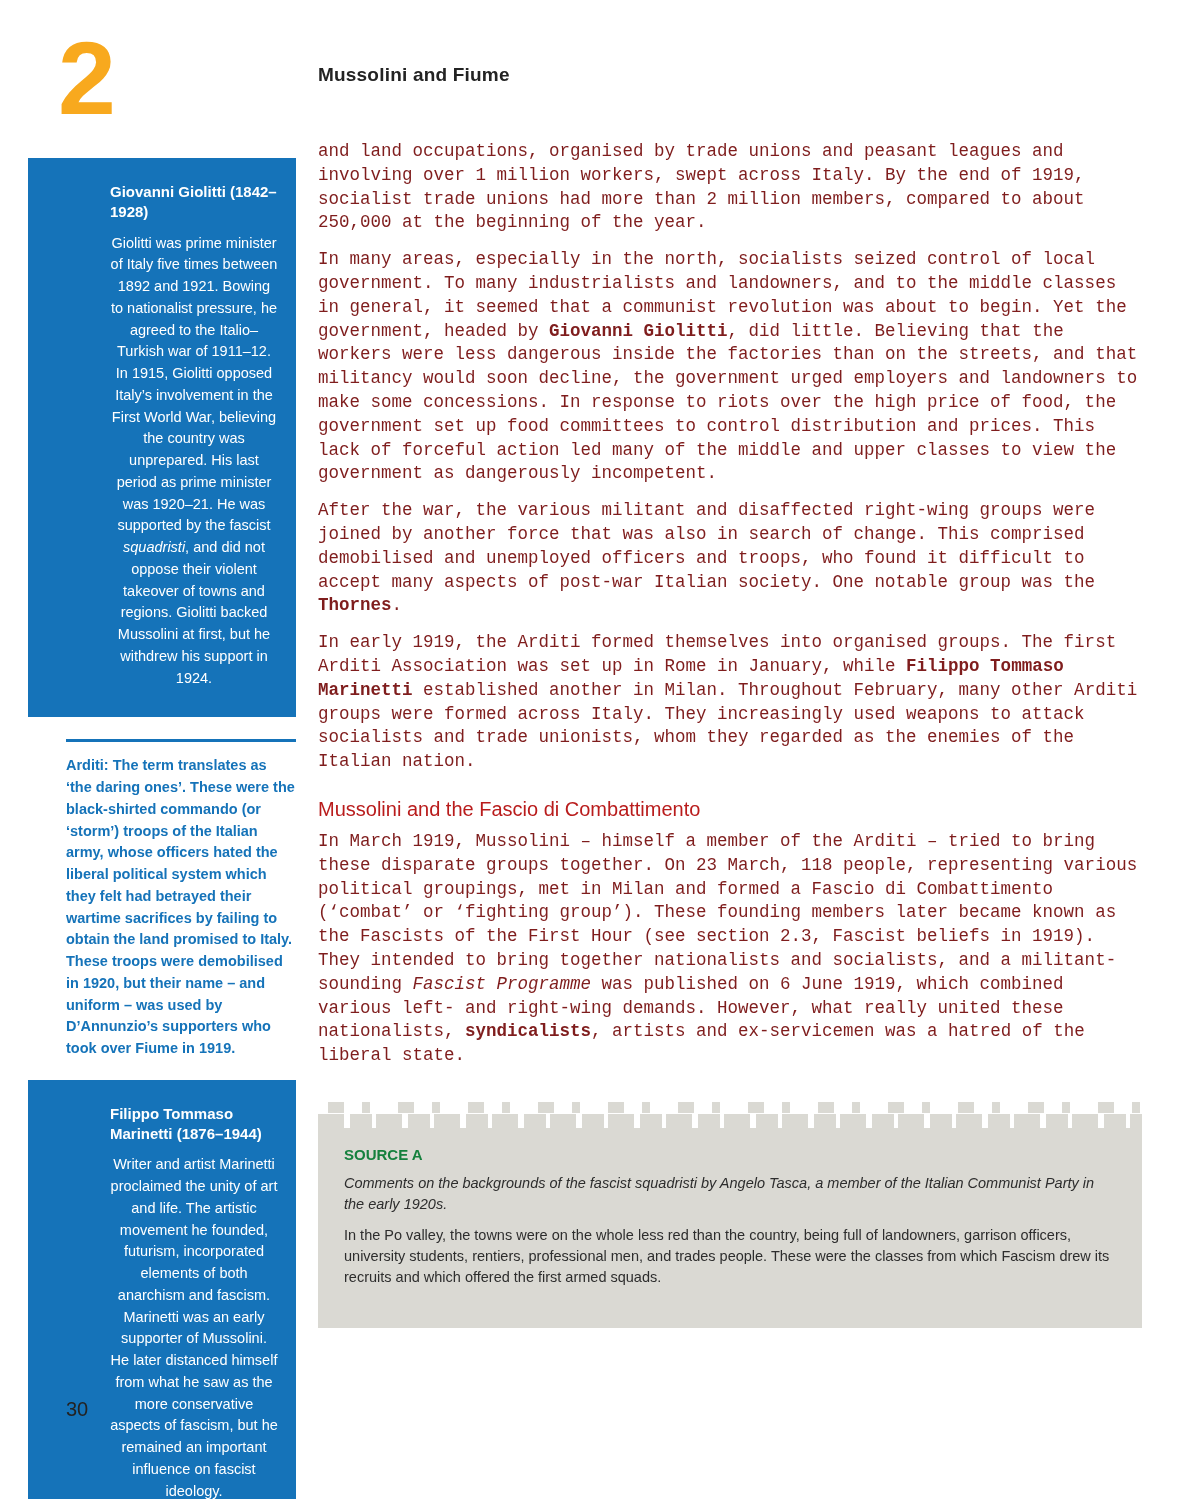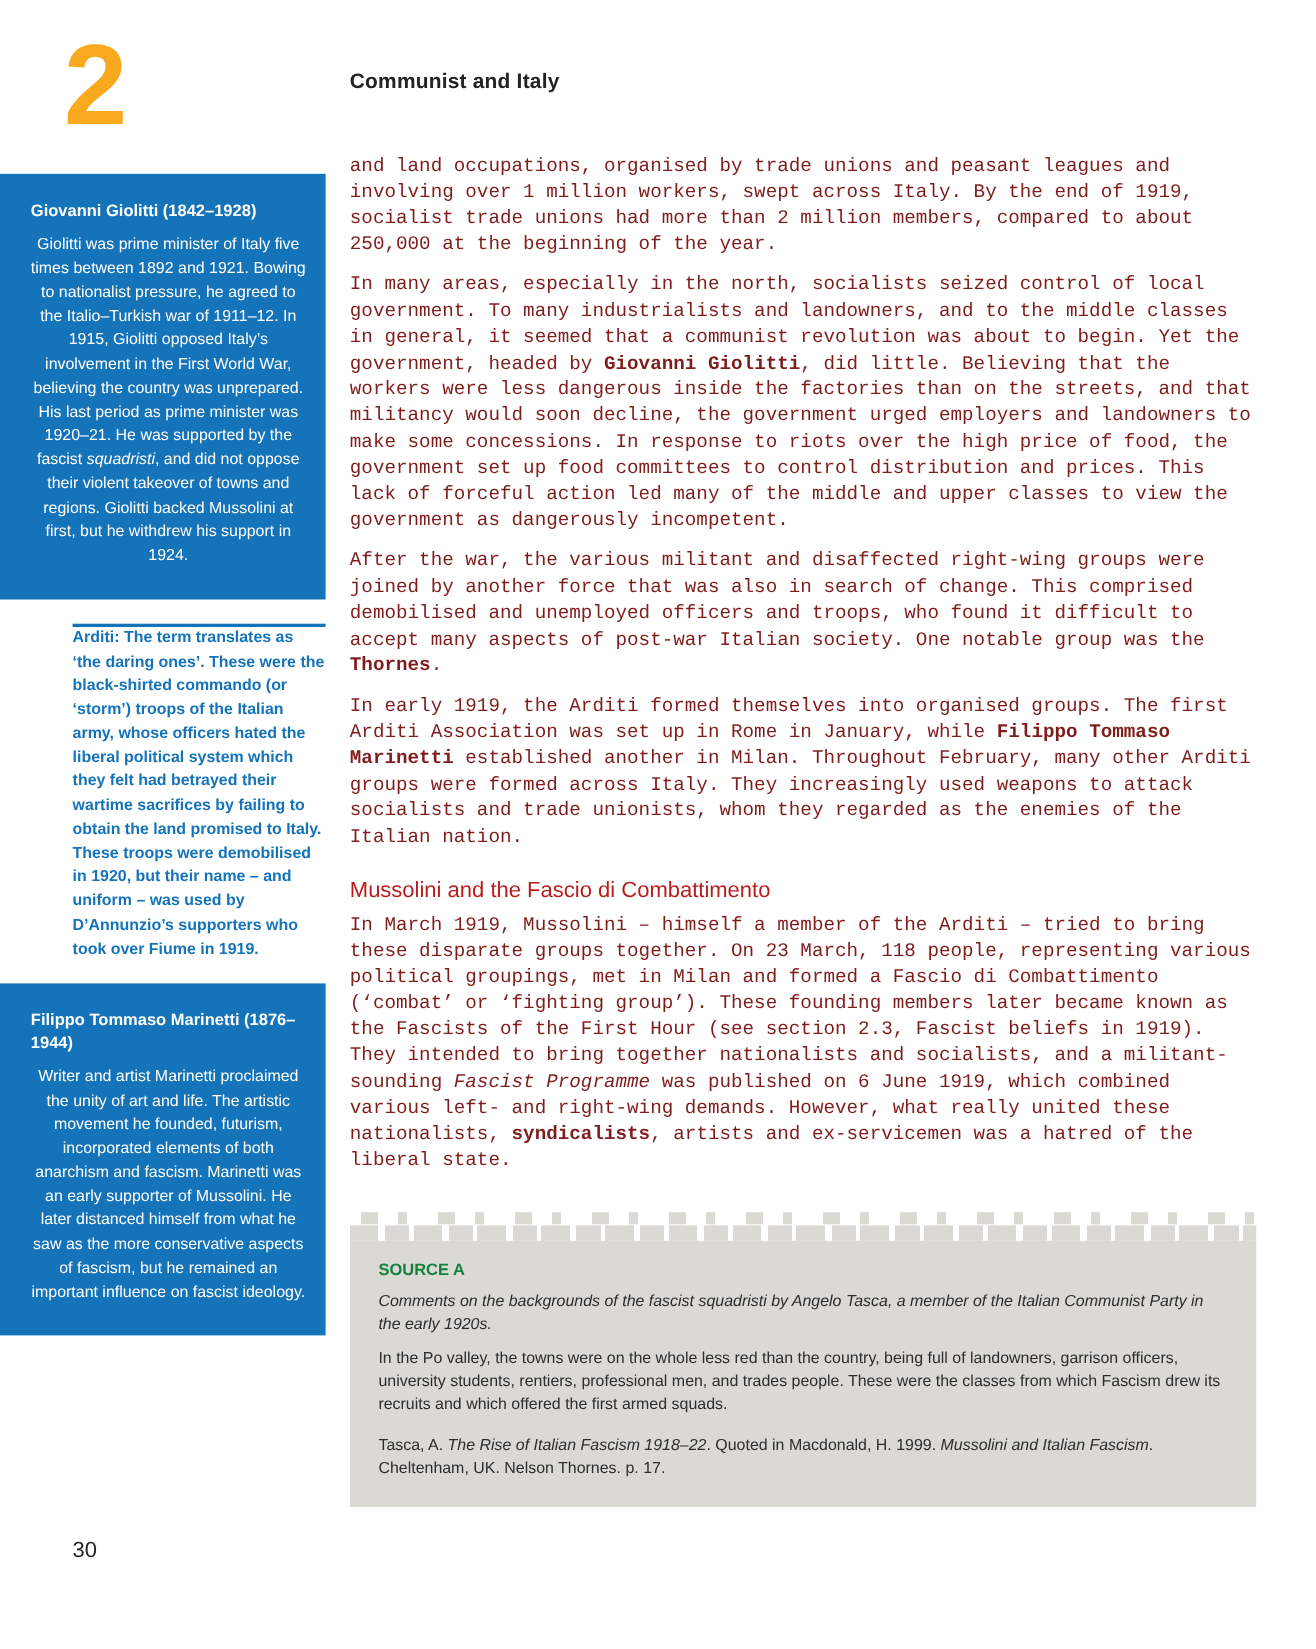--- a/index.html
+++ b/index.html
@@ -33,37 +33,39 @@
   }
   .sidebar {
     position: absolute;
     left: 0;
     top: 158px;
     width: 296px;
   }
   .bio-box {
     background: #1573B9;
     color: #ffffff;
-    padding: 24px 18px 28px 28px;
+    padding: 24px 18px 28px 82px;
+    margin-left: 28px;
   }
   .bio-box h3 {
     font-size: 15px;
     font-weight: bold;
     line-height: 1.35;
     margin-bottom: 10px;
   }
   .bio-box p {
     font-size: 14.5px;
     line-height: 1.5;
     text-align: center;
   }
   .key-term {
     margin: 22px 12px 20px 66px;
     width: 230px;
     border-top: 3px solid #1573B9;
+    padding-top: 13px;
     color: #1573B9;
     font-weight: bold;
     font-size: 14.5px;
     line-height: 1.5;
   }
   .main-col {
     position: absolute;
     left: 318px;
     top: 140px;
     width: 824px;
@@ -127,21 +129,21 @@
     font-size: 20px;
     color: #232323;
   }
 </style>
 </head>
 <body>
 
 <div class="page">
 
   <div class="chapter-number">2</div>
-  <div class="running-header">Communist and Italy</div>
+  <div class="running-header">Mussolini and Fiume</div>
 
   <aside class="sidebar">
     <section class="bio-box">
       <h3>Giovanni Giolitti (1842–1928)</h3>
       <p><span>Giolitti was prime minister of Italy five times between 1892 and 1921. Bowing to nationalist pressure, he agreed to the Italio–Turkish war of 1911–12. In 1915, Giolitti opposed Italy’s involvement in the First World War, believing the country was unprepared. His last period as prime minister was 1920–21. He was supported by the fascist </span><span style="font-style: italic;">squadristi</span><span>, and did not oppose their violent takeover of towns and regions. Giolitti backed Mussolini at first, but he withdrew his support in 1924.</span></p>
     </section>
 
     <section class="key-term">
       <span>Arditi:</span><span> The term translates as ‘the daring ones’. These were the black-shirted commando (or ‘storm’) troops of the Italian army, whose officers hated the liberal political system which they felt had betrayed their wartime sacrifices by failing to obtain the land promised to Italy. These troops were demobilised in 1920, but their name – and uniform – was used by D’Annunzio’s supporters who took over Fiume in 1919.</span>
     </section>
@@ -163,20 +165,19 @@
     <h2 class="h-green-sub">Mussolini and the Fascio di Combattimento</h2>
 
     <p class="body-para"><span>In March 1919, Mussolini – himself a member of the Arditi – tried to bring these disparate groups together. On 23 March, 118 people, representing various political groupings, met in Milan and formed a Fascio di Combattimento (‘combat’ or ‘fighting group’). These founding members later became known as the Fascists of the First Hour (see section 2.3, Fascist beliefs in 1919). They intended to bring together nationalists and socialists, and a militant-sounding </span><span style="font-style: italic;">Fascist Programme</span><span> was published on 6 June 1919, which combined various left- and right-wing demands. However, what really united these nationalists, </span><span style="font-weight: bold;">syndicalists</span><span>, artists and ex-servicemen was a hatred of the liberal state.</span></p>
 
     <div class="source-box">
       <div class="torn-edge"></div>
       <div class="source-inner">
         <div class="source-label">SOURCE A</div>
         <p class="source-caption">Comments on the backgrounds of the fascist squadristi by Angelo Tasca, a member of the Italian Communist Party in the early 1920s.</p>
         <p class="source-body">In the Po valley, the towns were on the whole less red than the country, being full of landowners, garrison officers, university students, rentiers, professional men, and trades people. These were the classes from which Fascism drew its recruits and which offered the first armed squads.</p>
-        <p class="source-citation"><span>Tasca, A. </span><span style="font-style: italic;">The Rise of Italian Fascism 1918–22</span><span>. Quoted in Macdonald, H. 1999. </span><span style="font-style: italic;">Mussolini and Italian Fascism</span><span>. Cheltenham, UK. Nelson Thornes. p. 17.</span></p>
       </div>
     </div>
   </main>
 
   <div class="page-number">30</div>
 
 </div>
 
 </body></html>

